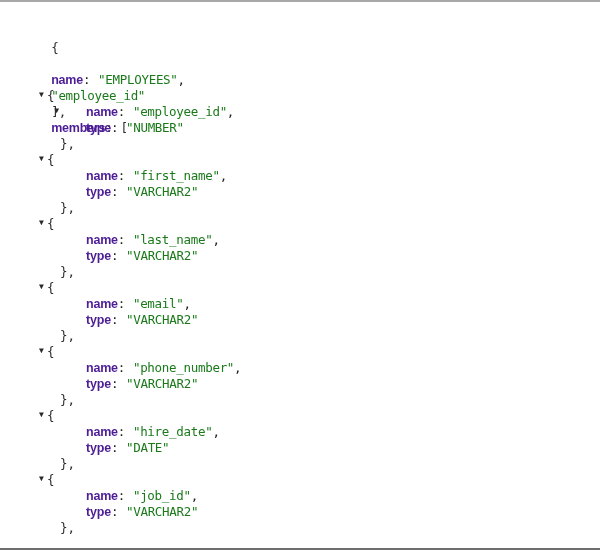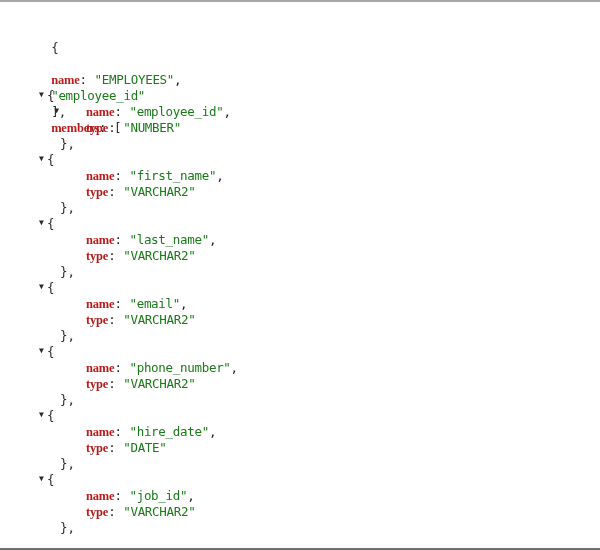--- a/index.html
+++ b/index.html
@@ -56,23 +56,23 @@
     top: -1px;
     cursor: pointer;
     user-select: none;
   }
   .toggle-spacer {
     display: inline-block;
     width: 11px;
   }
 
   .k {
-    color: #b91c1c;
+    color: #4c1d95;
     font-weight: bold;
-    font-family: Liberation Serif, serif;
+    font-family: Liberation Sans, sans-serif;
     letter-spacing: -0.2px;
   }
   .v {
     color: #1a7a1a;
     font-weight: normal;
     letter-spacing: -0.3px;
   }
   .p {
     color: #1c1c1c;
     font-weight: normal;

